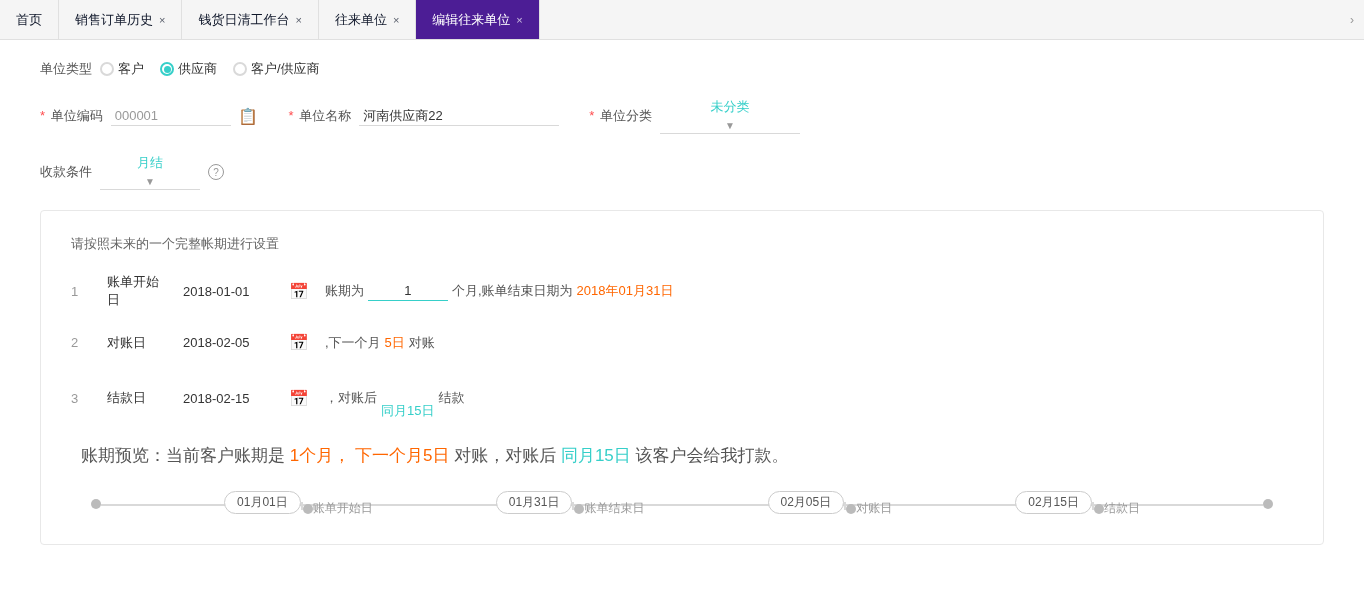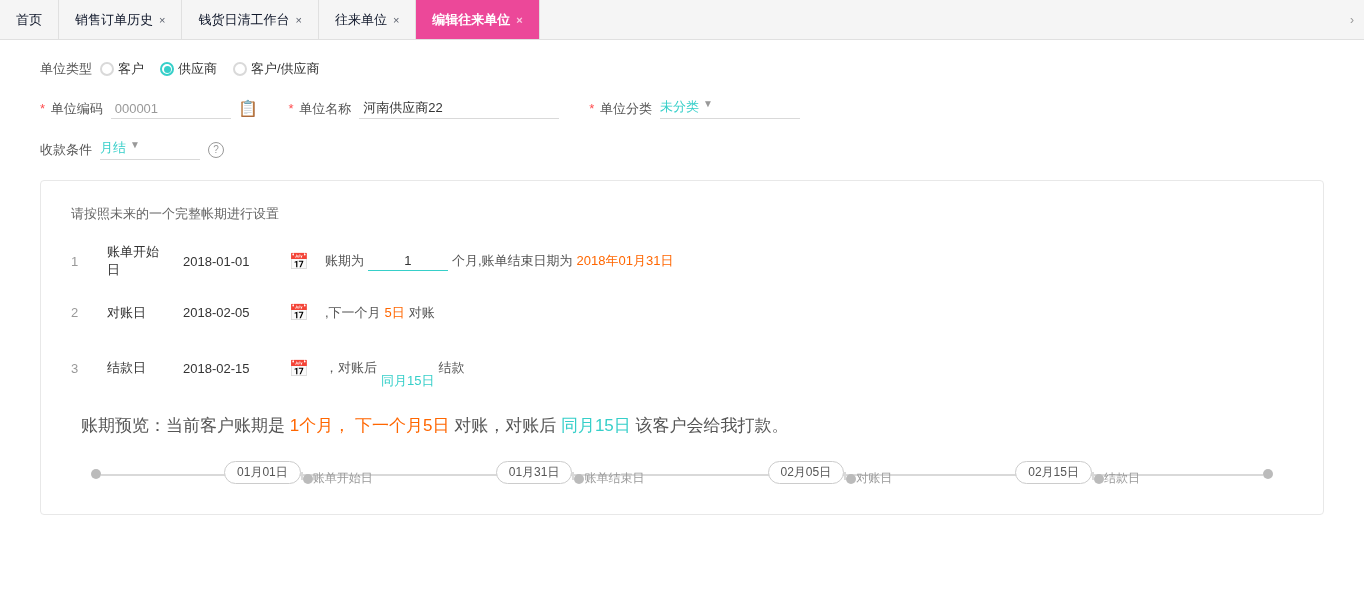--- a/index.html
+++ b/index.html
@@ -20,23 +20,22 @@
       padding: 0 16px;
       font-size: 13px;
       color: #0f172a;
       cursor: pointer;
       border-right: 1px solid #e0e0e0;
       gap: 6px;
       white-space: nowrap;
       background: #f5f5f5;
     }
     .tab-item.active {
-      background: #ec4899;
+      background: #4c1d95;
       color: #fff;
-      font-weight: bold;
     }
     .tab-close {
       font-size: 11px;
       color: inherit;
       opacity: 0.7;
       cursor: pointer;
     }
     .tab-arrow {
       margin-left: auto;
       display: flex;
@@ -102,24 +101,26 @@
     
     .cal-icon {
       color: #36cfc9;
       font-size: 16px;
       cursor: pointer;
     }
 
     
     .dropdown-wrapper {
       display: flex;
+      align-items: center;
       border-bottom: 1px solid #d9d9d9;
       gap: 4px;
       padding-bottom: 2px;
       min-width: 100px;
+      flex-direction: column;
     }
     .dropdown-value { color: #36cfc9; font-size: 13px; }
     .dropdown-arrow { color: #999; font-size: 10px; }
     .classify-dropdown {
       min-width: 140px;
     }
 
     
     .help-icon {
       width: 16px; height: 16px; border-radius: 50%; border: 1px solid #999;

